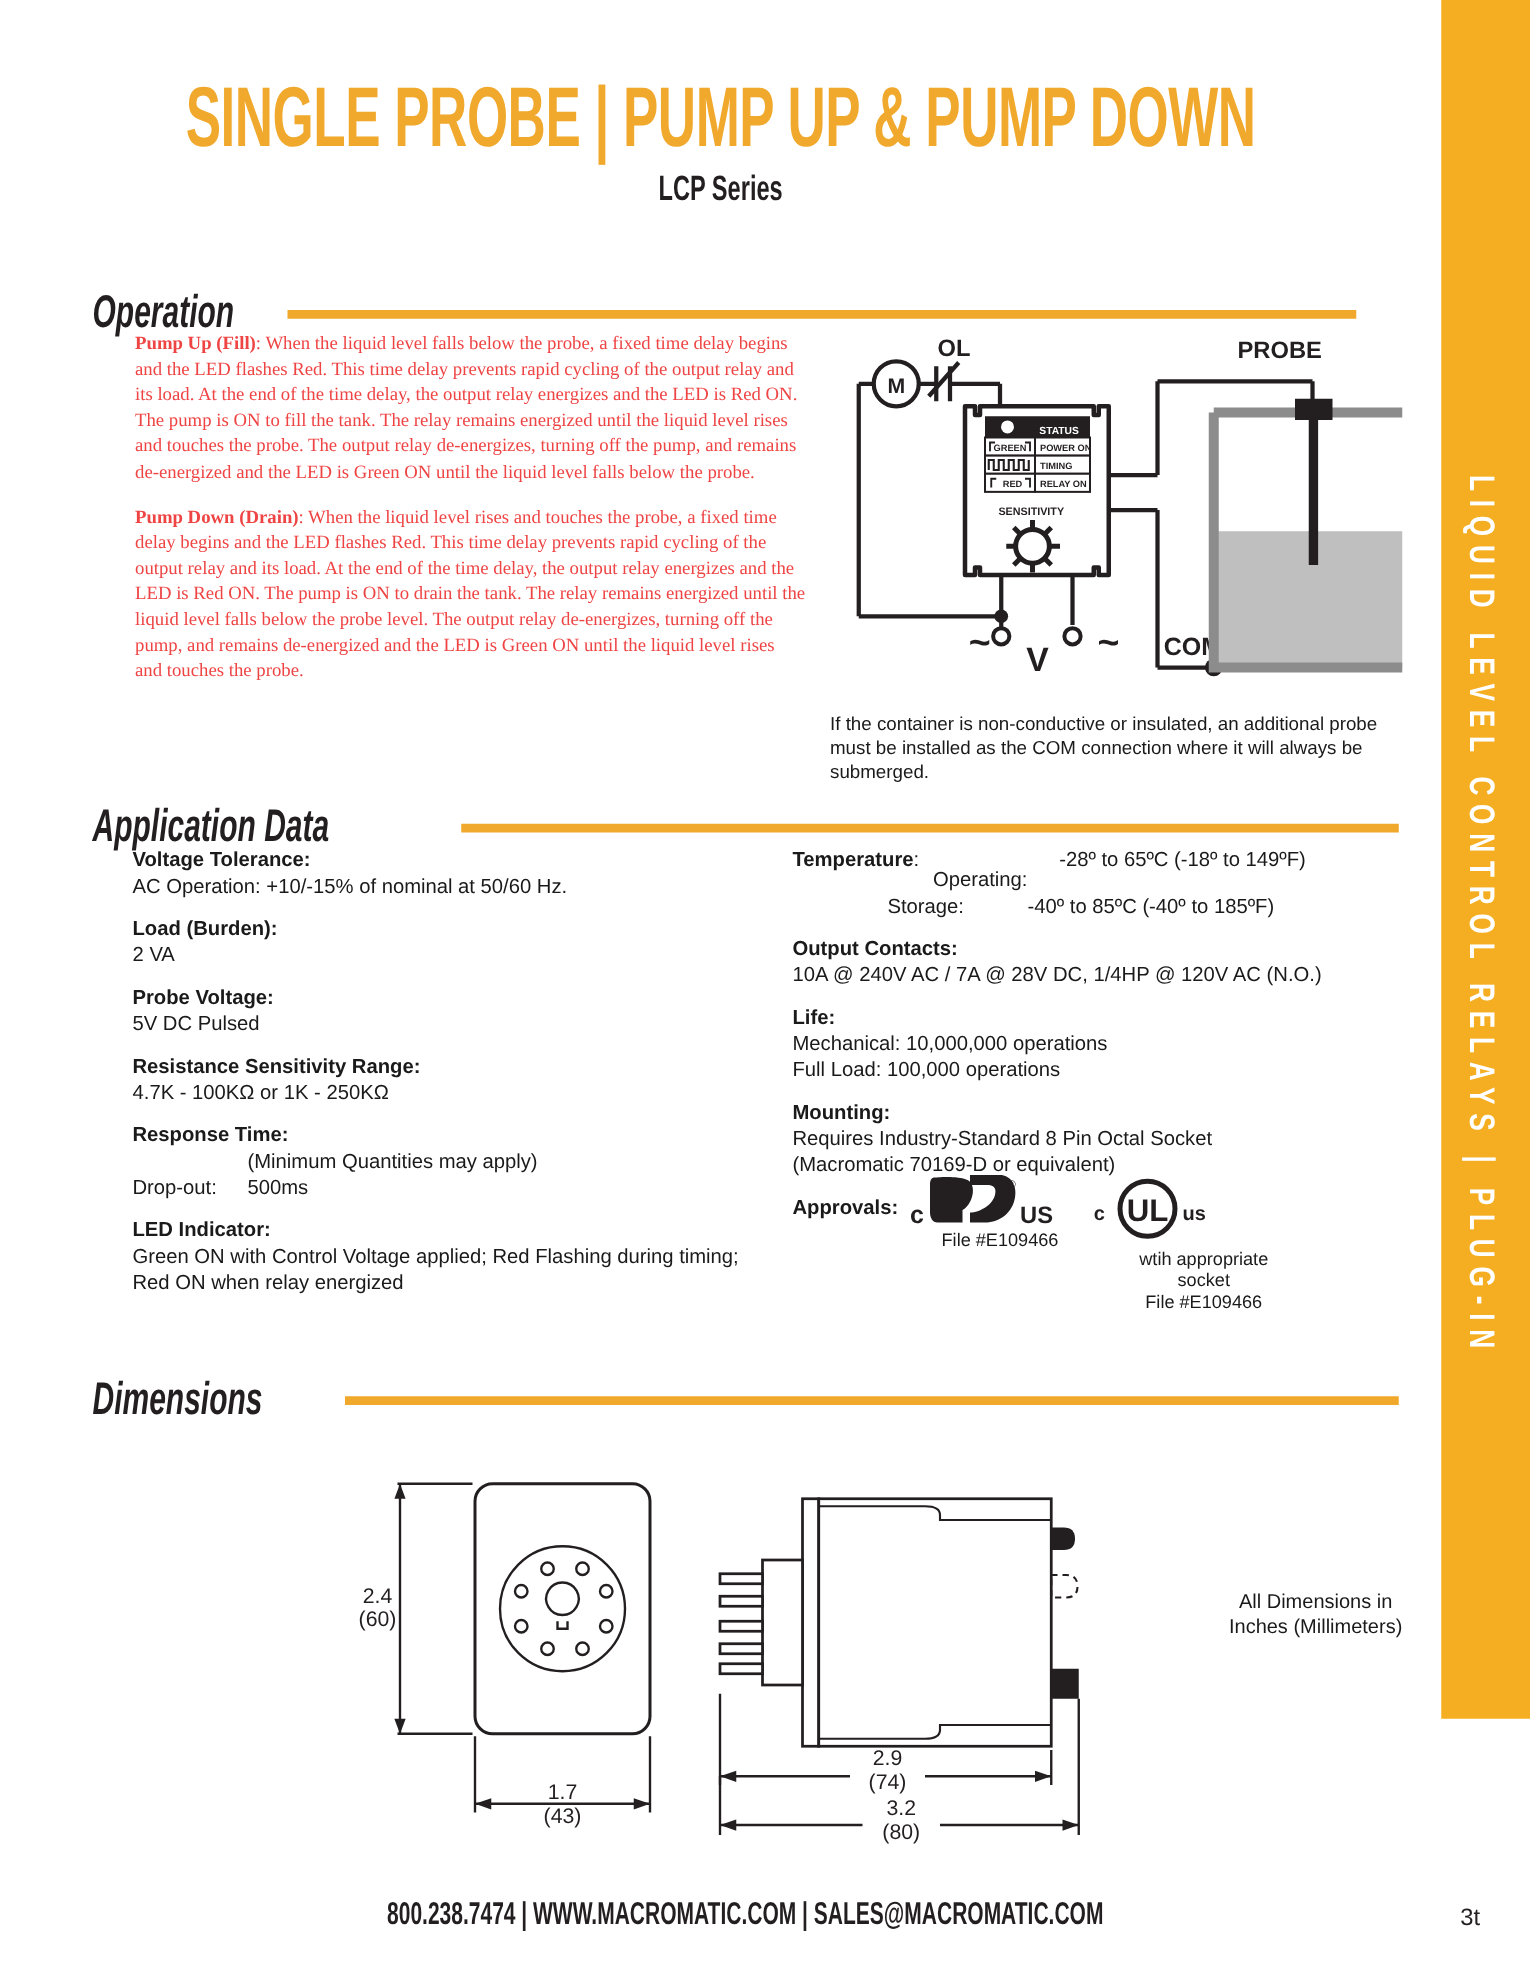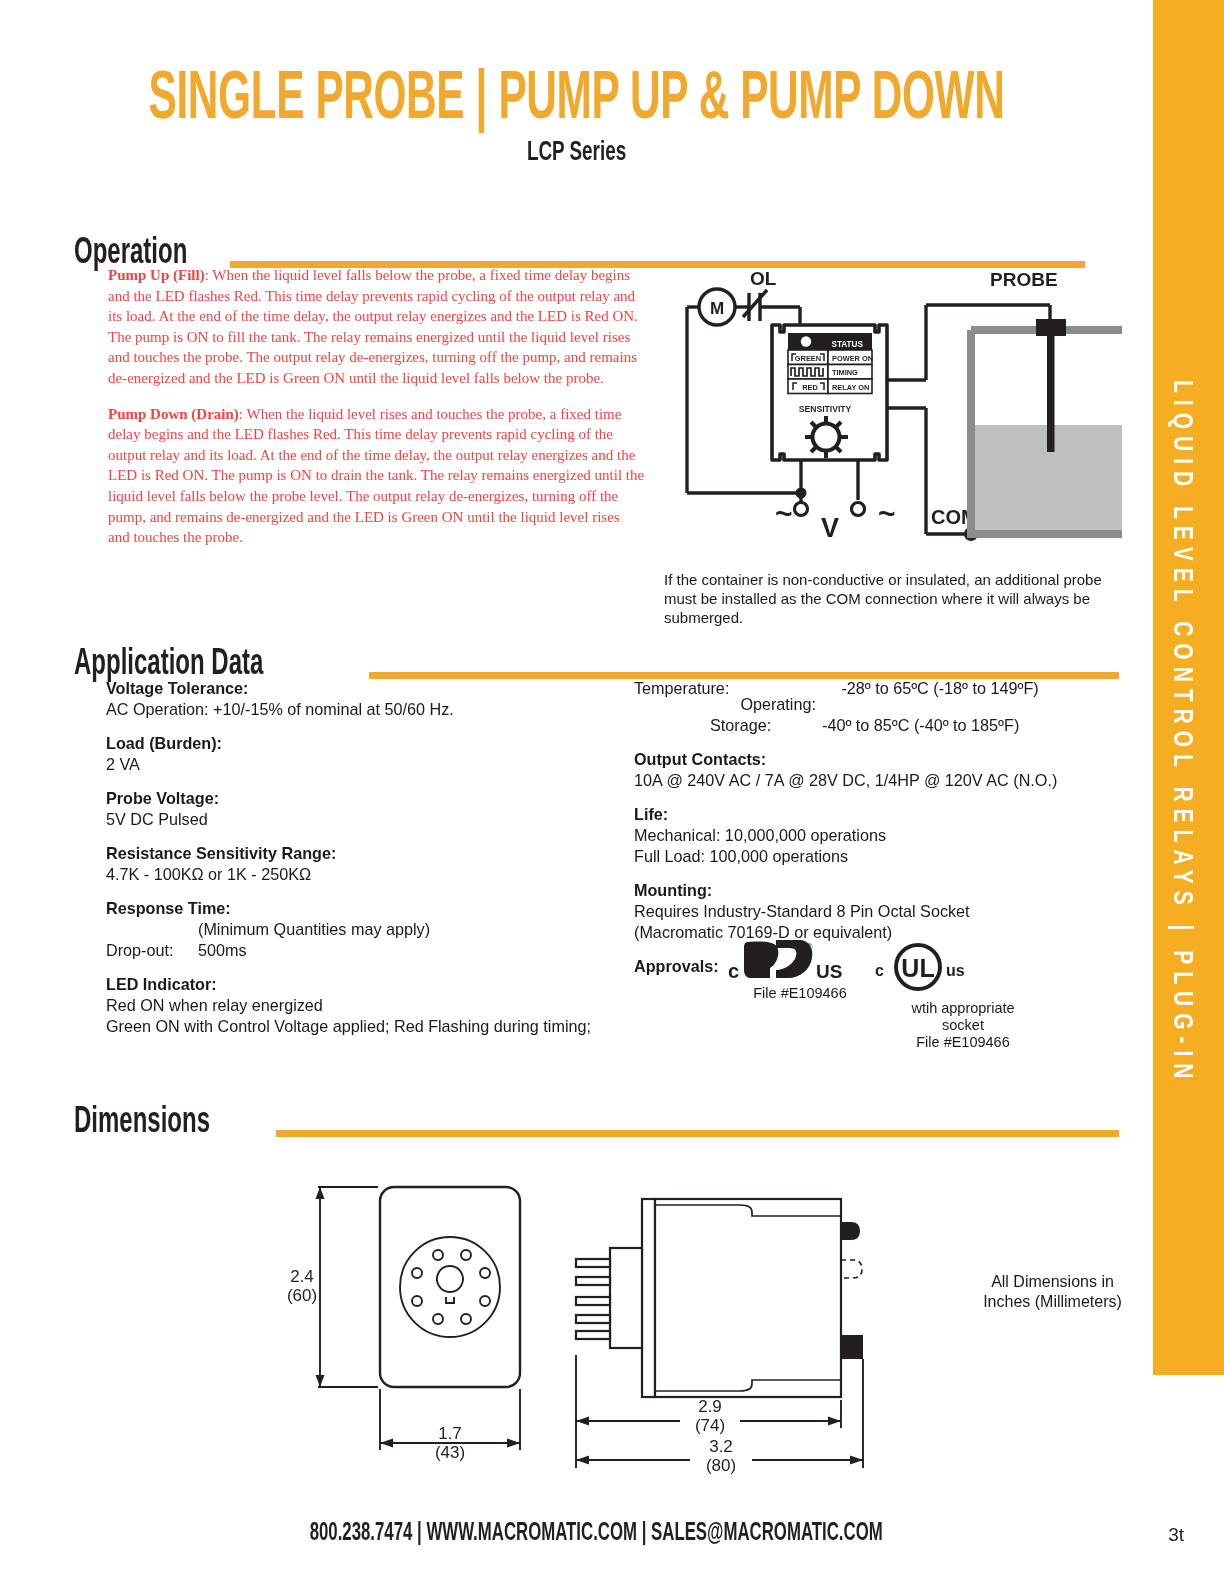--- a/index.html
+++ b/index.html
@@ -48,21 +48,21 @@
     color:#231F20;
     font-family:"Liberation Sans", sans-serif;
     font-weight:bold;
     font-size:23px;
     transform: scaleX(0.82) scaleY(1.22);
     transform-origin: center center;
     white-space:nowrap;
   }
 
   
-  .sec-head { position:absolute; display:flex; align-items:flex-end; }
+  .sec-head { position:absolute; display:flex; align-items:center;font-style:italic; }
   .sec-head .lbl {
     color:#231F20; font-weight:bold; font-size:30px;
     font-family:"Liberation Sans", sans-serif;
     transform: scaleX(0.80) scaleY(1.22);
     transform-origin: left center;
     white-space:nowrap;
   }
   .sec-head .rule { height:7px; background:#F0A92C; margin-left:14px; }
 
   
@@ -282,30 +282,30 @@
         <div>(Minimum Quantities may apply)</div>
       </div>
       <div class="row">
         <div class="c1">Drop-out:</div>
         <div>500ms</div>
       </div>
     </div>
 
     <div class="blk">
       <span class="h">LED Indicator:</span>
+      <div>Green ON with Control Voltage applied; Red Flashing during timing;</div>
       <div>Red ON when relay energized</div>
-      <div>Green ON with Control Voltage applied; Red Flashing during timing;</div>
     </div>
   </div>
 
   <div class="spec" style="position:absolute; left:634px; top:678px; width:500px;">
 
     <div class="blk">
       <div class="row">
-        <div style="font-weight:normal;">Temperature</div>
+        <div style="font-weight:bold;">Temperature</div>
         <div>:</div>
         <div style="width:112px; flex:0 0 112px; padding-left:11px;margin-top:16px;">Operating:</div>
         <div>-28º to 65ºC (-18º to 149ºF)</div>
       </div>
       <div class="row">
         <div style="width:112px; flex:0 0 112px; margin-left:76px;">Storage:</div>
         <div>-40º to 85ºC (-40º to 185ºF)</div>
       </div>
     </div>
 

